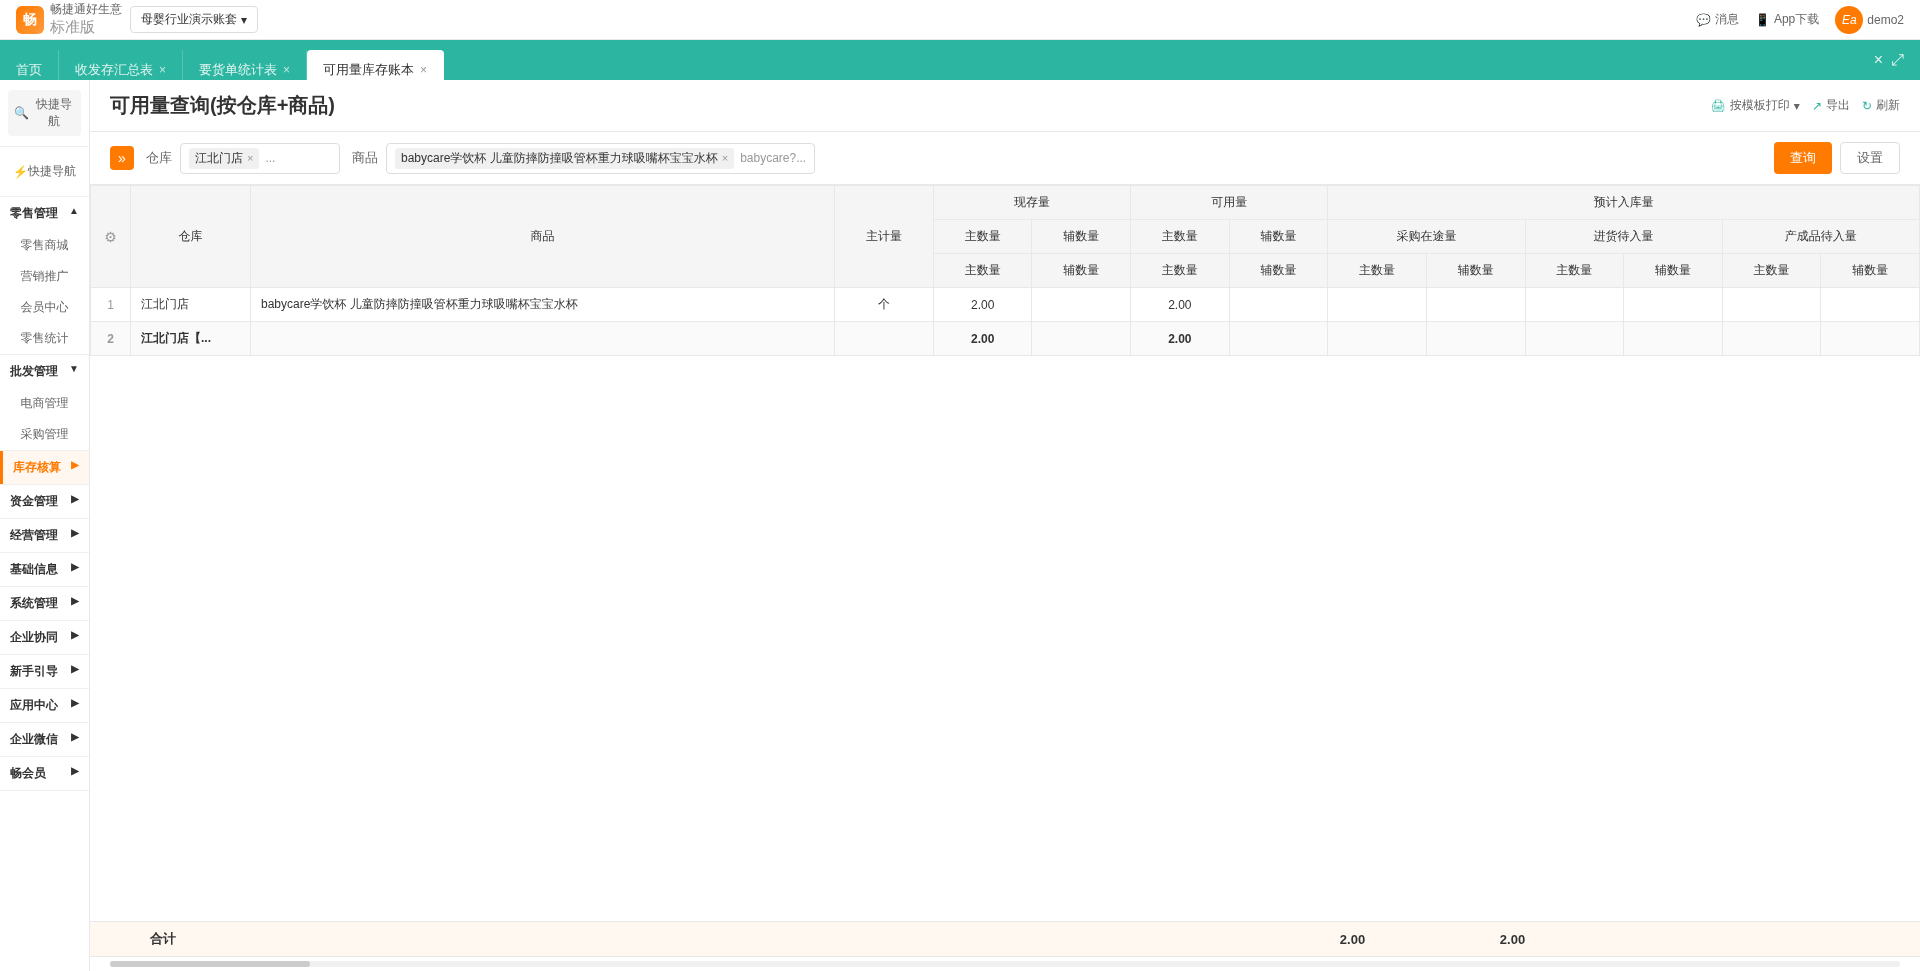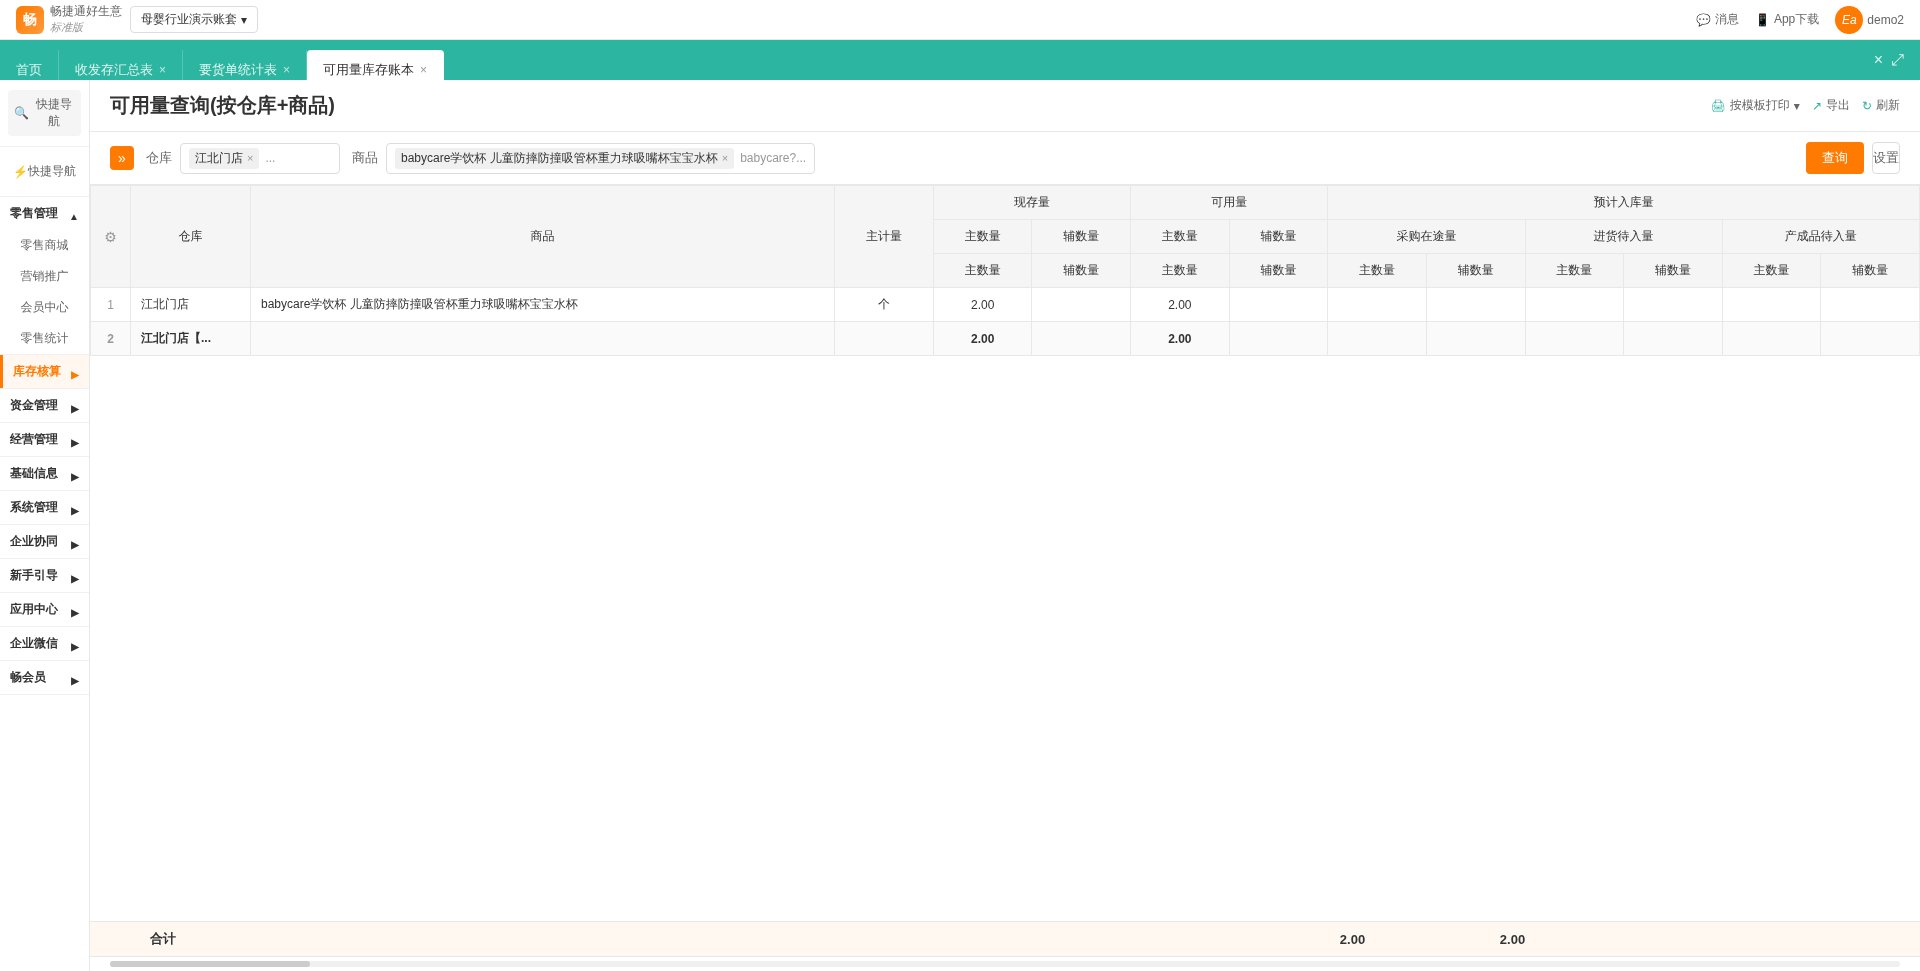--- a/index.html
+++ b/index.html
@@ -4,21 +4,21 @@
   <style>
     * { box-sizing: border-box; margin: 0; padding: 0; }
     body { font-family: "Microsoft YaHei", "PingFang SC", sans-serif; font-size: 13px; background: #f0f2f5; color: #333; display: flex; flex-direction: column; height: 971px; overflow: hidden; }
 
     
     .top-bar { height: 40px; background: #fff; display: flex; align-items: center; justify-content: space-between; padding: 0 16px; border-bottom: 1px solid #e8e8e8; flex-shrink: 0; }
     .top-bar-left { display: flex; align-items: center; gap: 8px; }
     .logo-area { display: flex; align-items: center; gap: 6px; }
     .logo-icon { width: 28px; height: 28px; background: linear-gradient(135deg, #ff7a00, #ff9a3c); border-radius: 6px; display: flex; align-items: center; justify-content: center; color: white; font-size: 14px; font-weight: bold; }
     .logo-text { font-size: 12px; color: #666; line-height: 1.3; }
-    .logo-subtext { font-size: 11px; color: #999; font-style: italic; }
+    .logo-subtext { font-size: 15px; color: #999; }
     .industry-selector { display: flex; align-items: center; gap: 4px; padding: 4px 10px; border: 1px solid #ddd; border-radius: 4px; cursor: pointer; font-size: 12px; color: #333; background: #fff; }
     .top-bar-right { display: flex; align-items: center; gap: 16px; }
     .top-bar-item { display: flex; align-items: center; gap: 4px; font-size: 12px; color: #666; cursor: pointer; }
     .avatar { width: 28px; height: 28px; border-radius: 50%; background: #ff7a00; display: flex; align-items: center; justify-content: center; color: white; font-size: 12px; overflow: hidden; font-style: italic; }
 
     
     .tab-bar { height: 40px; background: #2cb5a0; display: flex; align-items: center; padding: 0 0 0 0; flex-shrink: 0; position: relative; }
     .tab { display: flex; align-items: center; gap: 6px; padding: 0 16px; height: 40px; font-size: 13px; color: rgba(255,255,255,0.85); cursor: pointer; border-right: 1px solid rgba(255,255,255,0.2); position: relative; margin-top: 20px; }
     .tab.active { background: #fff; color: #333; border-radius: 4px 4px 0 0; }
     .tab .tab-close { font-size: 12px; color: rgba(255,255,255,0.7); cursor: pointer; }
@@ -29,21 +29,21 @@
     
     .main-layout { display: flex; flex: 1; overflow: hidden; }
 
     
     .sidebar { width: 90px; background: #fff; border-right: 1px solid #e8e8e8; display: flex; flex-direction: column; flex-shrink: 0; overflow-y: auto; }
     .sidebar-search { padding: 10px 8px; border-bottom: 1px solid #f0f0f0; }
     .sidebar-search-btn { width: 100%; padding: 6px; background: #f5f5f5; border: none; border-radius: 4px; font-size: 12px; color: #666; cursor: pointer; display: flex; align-items: center; justify-content: center; gap: 4px; }
     .sidebar-nav { padding: 8px 0; border-bottom: 1px solid #f0f0f0; }
     .sidebar-nav-item { padding: 8px 10px; font-size: 12px; color: #666; cursor: pointer; text-align: center; display: flex; align-items: center; justify-content: center; }
     .sidebar-section { border-bottom: 1px solid #f0f0f0; }
-    .sidebar-section-header { padding: 8px 10px; font-size: 12px; color: #333; font-weight: bold; cursor: pointer; display: flex; align-items: flex-end; justify-content: space-between; }
+    .sidebar-section-header { padding: 8px 10px; font-size: 12px; color: #333; font-weight: bold; cursor: pointer; display: flex; align-items: flex-start; justify-content: space-between; }
     .sidebar-section-header .arrow { font-size: 10px; }
     .sidebar-item { padding: 7px 10px; font-size: 12px; color: #666; cursor: pointer; text-align: center; }
 
     
     .content-area { flex: 1; display: flex; flex-direction: column; overflow: hidden; background: #f5f5f5; }
 
     
     .page-header { background: #fff; padding: 12px 20px; display: flex; align-items: center; justify-content: space-between; border-bottom: 1px solid #e8e8e8; flex-shrink: 0; }
     .page-title { font-size: 20px; font-weight: bold; color: #333; }
     .page-header-actions { display: flex; align-items: center; gap: 12px; }
@@ -54,21 +54,21 @@
     .filter-bar { background: #fff; padding: 10px 20px; display: flex; align-items: center; gap: 12px; border-bottom: 1px solid #e8e8e8; flex-shrink: 0; }
     .filter-expand-btn { width: 24px; height: 24px; background: #ff7a00; border-radius: 4px; display: flex; align-items: center; justify-content: center; color: white; cursor: pointer; font-size: 14px; flex-shrink: 0; }
     .filter-group { display: flex; align-items: center; gap: 8px; }
     .filter-label { font-size: 13px; color: #666; white-space: nowrap; }
     .filter-input { display: flex; align-items: center; border: 1px solid #ddd; border-radius: 4px; padding: 4px 8px; min-width: 160px; background: #fff; gap: 6px; }
     .filter-tag { background: #f0f0f0; border-radius: 3px; padding: 2px 6px; font-size: 12px; color: #333; display: flex; align-items: center; gap: 4px; }
     .filter-tag .remove { color: #999; cursor: pointer; font-size: 11px; }
     .filter-more { color: #999; font-size: 12px; cursor: pointer; }
     .filter-actions { margin-left: auto; display: flex; gap: 8px; border-radius: 13px; }
     .btn-primary { background: #ff7a00; color: white; border: none; padding: 6px 16px; border-radius: 4px; cursor: pointer; font-size: 13px; }
-    .btn-secondary { background: #fff; color: #666; border: 1px solid #ddd; padding: 6px 0; border-radius: 4px; cursor: pointer; font-size: 13px; }
+    .btn-secondary { background: #fff; color: #666; border: 1px solid #ddd; padding: 6px 16px; border-radius: 4px; cursor: pointer; font-size: 13px; }
 
     
     .table-area { flex: 1; overflow: auto; padding: 0; background: #fff; margin: 0; }
     .data-table { width: 100%; border-collapse: collapse; font-size: 13px; }
     .data-table th { background: #f5f5f5; border: 1px solid #e8e8e8; padding: 8px 10px; text-align: center; font-weight: normal; color: #333; white-space: nowrap; font-size: 12px; }
     .data-table td { border: 1px solid #e8e8e8; padding: 8px 10px; text-align: center; color: #333; font-size: 12px; }
     .data-table .row-index { color: #999; }
     .data-table .row-bold td { font-weight: bold; background: #fafafa; }
     .col-settings { width: 40px; }
     .col-warehouse { width: 120px; text-align: left; }
@@ -165,20 +165,28 @@
       <div class="sidebar-section-header">
         <span>零售管理</span>
         <span class="arrow">▲</span>
       </div>
       <div class="sidebar-item">零售商城</div>
       <div class="sidebar-item">营销推广</div>
       <div class="sidebar-item">会员中心</div>
       <div class="sidebar-item">零售统计</div>
     </div>
 
+    <div class="sidebar-section">
+      <div class="sidebar-section-header">
+        <span>批发管理</span>
+        <span class="arrow">▼</span>
+      </div>
+      <div class="sidebar-item">电商管理</div>
+      <div class="sidebar-item">采购管理</div>
+    </div>
 
     <div class="sidebar-section">
       <div class="sidebar-section-header" style="color:#ff7a00; background:#fff7f0; border-left: 3px solid #ff7a00;">
         <span>库存核算</span>
         <span class="arrow">▶</span>
       </div>
     </div>
 
     <div class="sidebar-section">
       <div class="sidebar-section-header">

